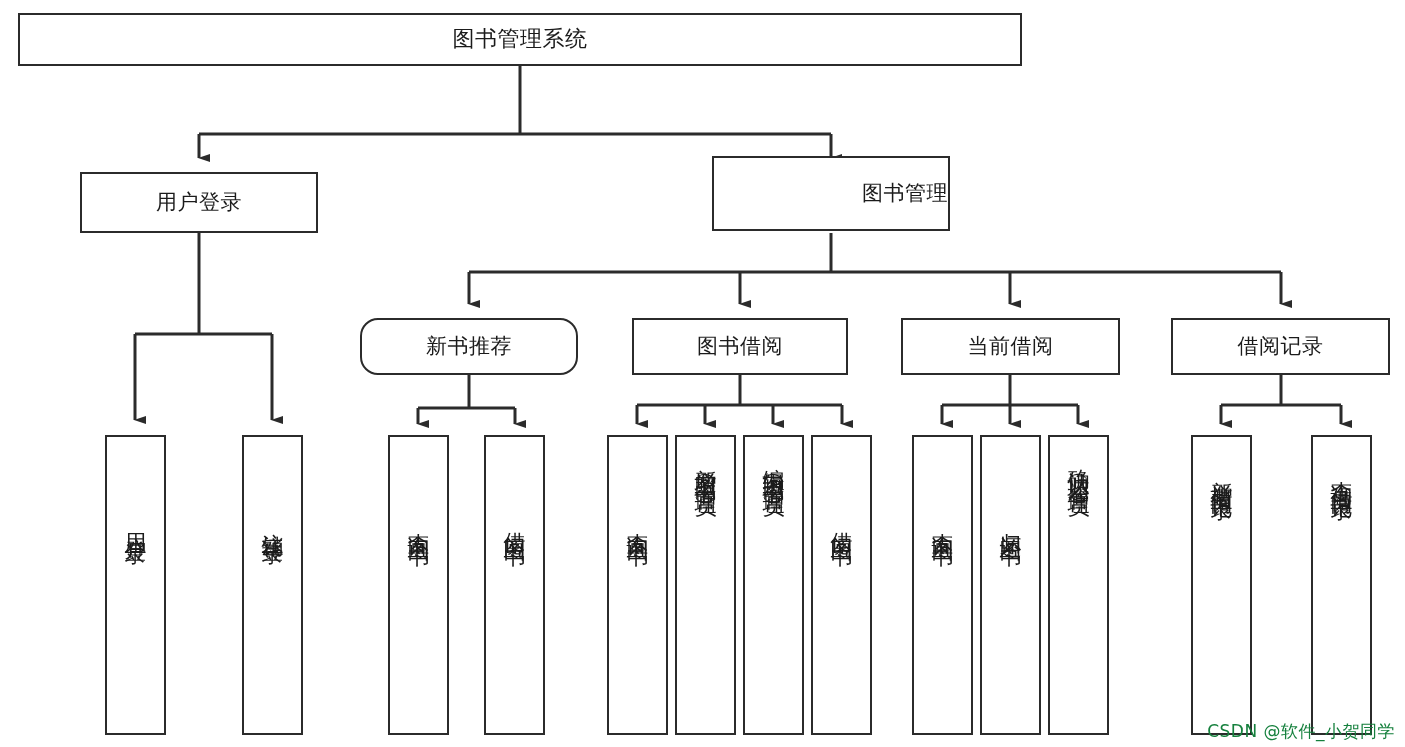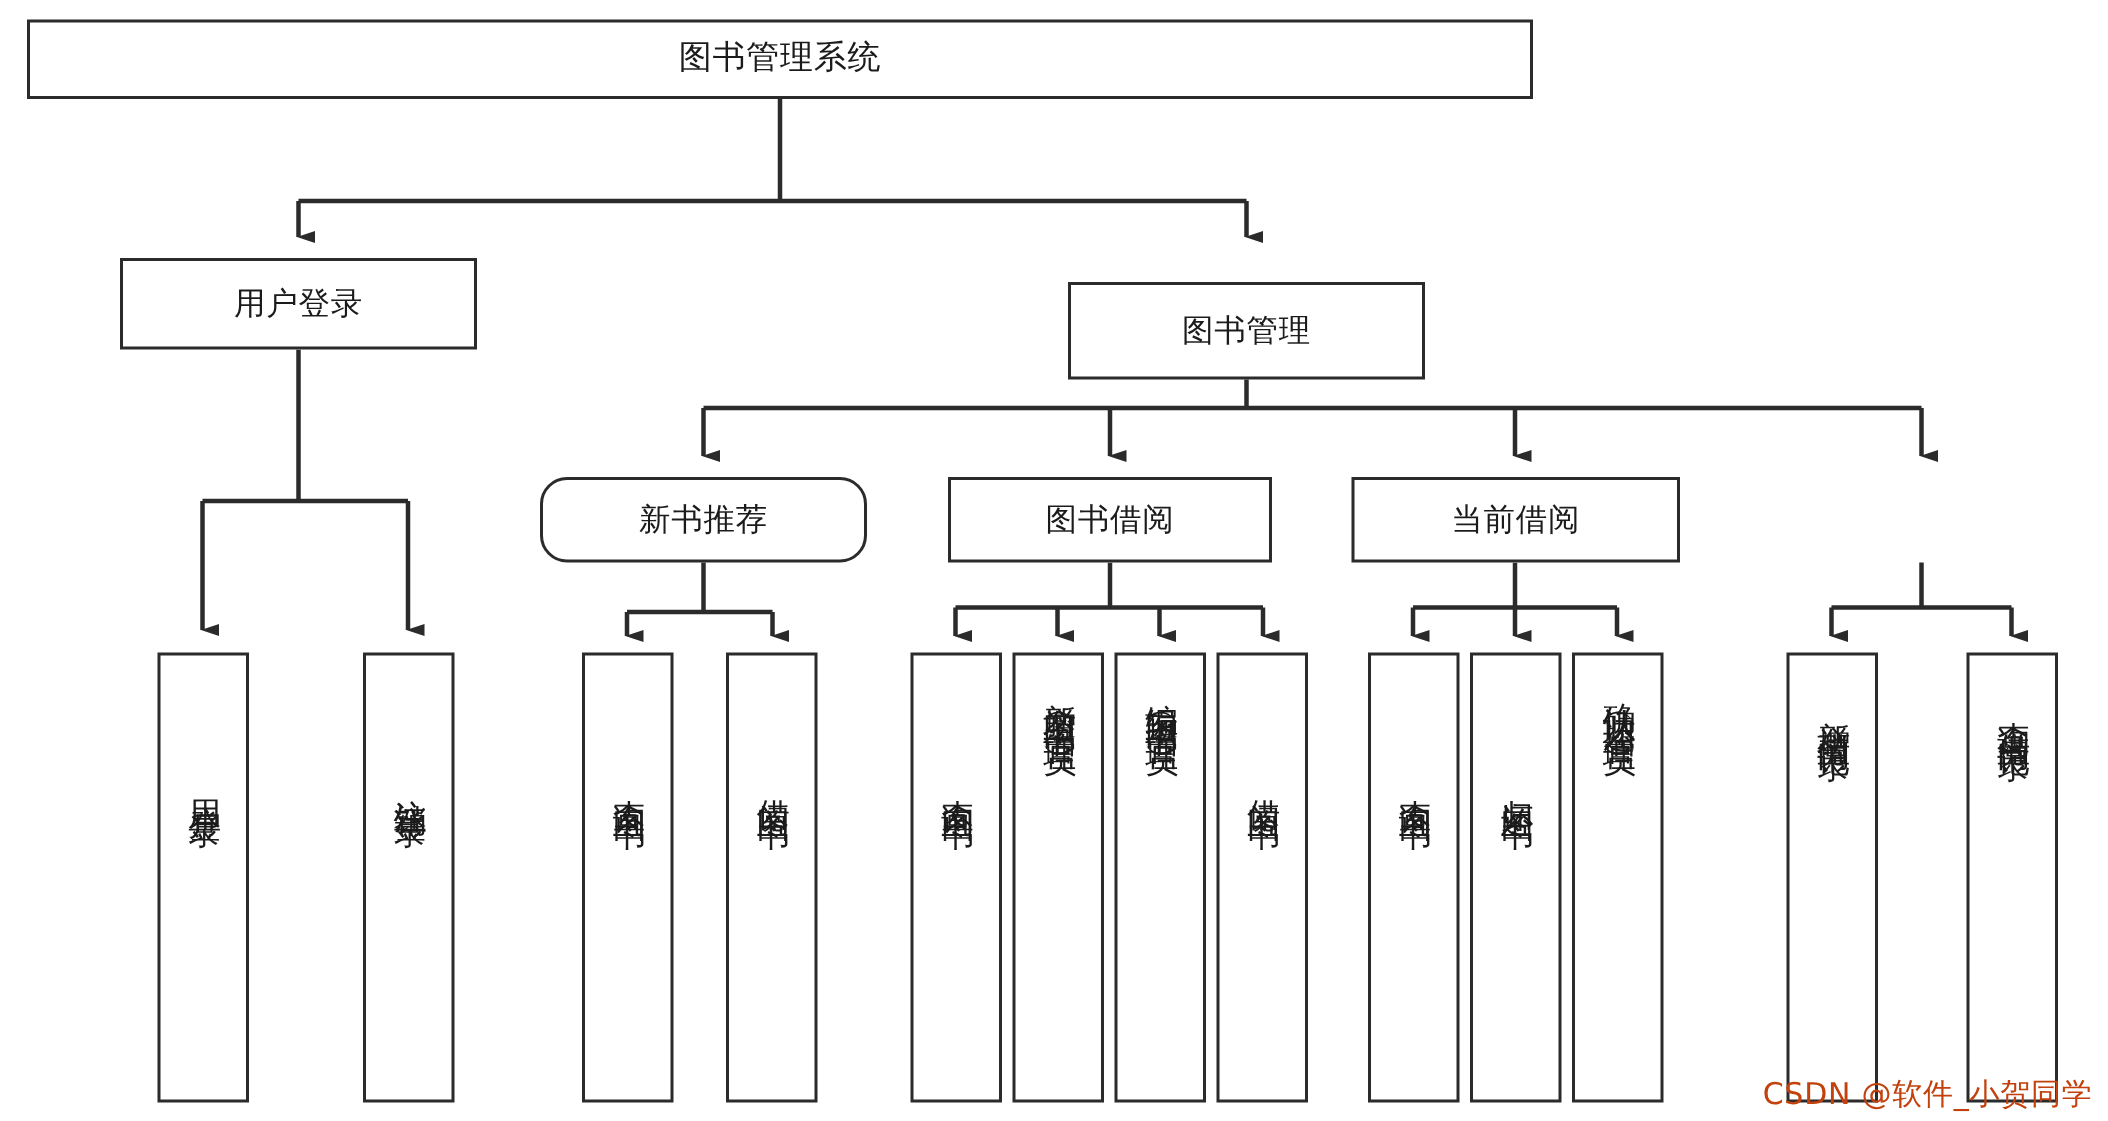--- a/index.html
+++ b/index.html
@@ -69,22 +69,22 @@
   .node.v.tall .label {
     margin-top: 14px;
   }
   .node.v.tall2 .label {
     margin-top: 26px;
   }
   .watermark {
     position: absolute;
     right: 10px;
     bottom: 4px;
-    font-size: 20px;
-    color: #c2410c;
+    font-size: 17px;
+    color: #15803d;
     white-space: nowrap;
     letter-spacing: 0.5px;
   }
 </style>
 </head>
 <body>
 
 <div id="canvas">
 
   <svg class="edges" viewBox="0 0 1405 747" xmlns="http://www.w3.org/2000/svg">
@@ -138,36 +138,39 @@
   </svg>
 
   <div class="node h root" style="left:18px; top:13px; width:1004px; height:53px;">
     <span class="label">图书管理系统</span>
   </div>
 
   <div class="node h" style="left:80px; top:172px; width:238px; height:61px;">
     <span class="label">用户登录</span>
   </div>
 
-  <div class="node h" style="left:712px; top:188px; width:238px; height:65px;">
+  <div class="node h" style="left:712px; top:156px; width:238px; height:75px;justify-content:flex-end;">
     <span class="label">图书管理</span>
   </div>
 
   <div class="node h" style="left:360px; top:318px; width:218px; height:57px;border-radius:18px;">
     <span class="label">新书推荐</span>
   </div>
 
   <div class="node h" style="left:901px; top:318px; width:219px; height:57px;">
     <span class="label">当前借阅</span>
   </div>
 
   <div class="node h" style="left:632px; top:318px; width:216px; height:57px;">
     <span class="label">图书借阅</span>
   </div>
 
+  <div class="node h" style="left:1171px; top:318px; width:219px; height:57px;">
+    <span class="label">借阅记录</span>
+  </div>
 
   <div class="node v mid" style="left:105px; top:435px; width:61px; height:300px;">
     <span class="label">用户登录</span>
   </div>
 
   <div class="node v mid" style="left:242px; top:435px; width:61px; height:300px;">
     <span class="label">注销登录</span>
   </div>
 
   <div class="node v mid" style="left:388px; top:435px; width:61px; height:300px;">

